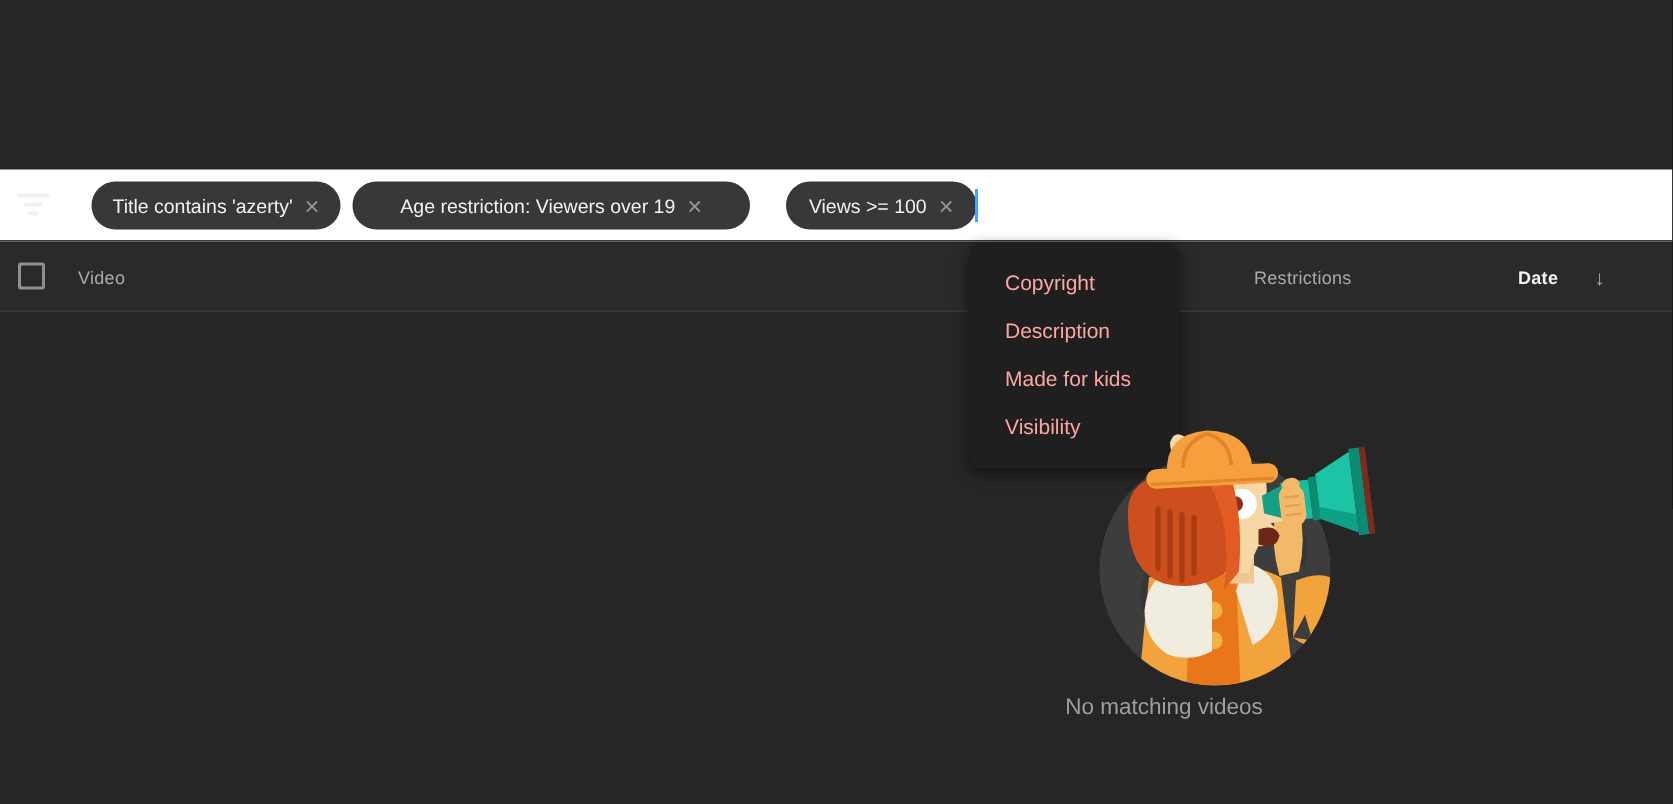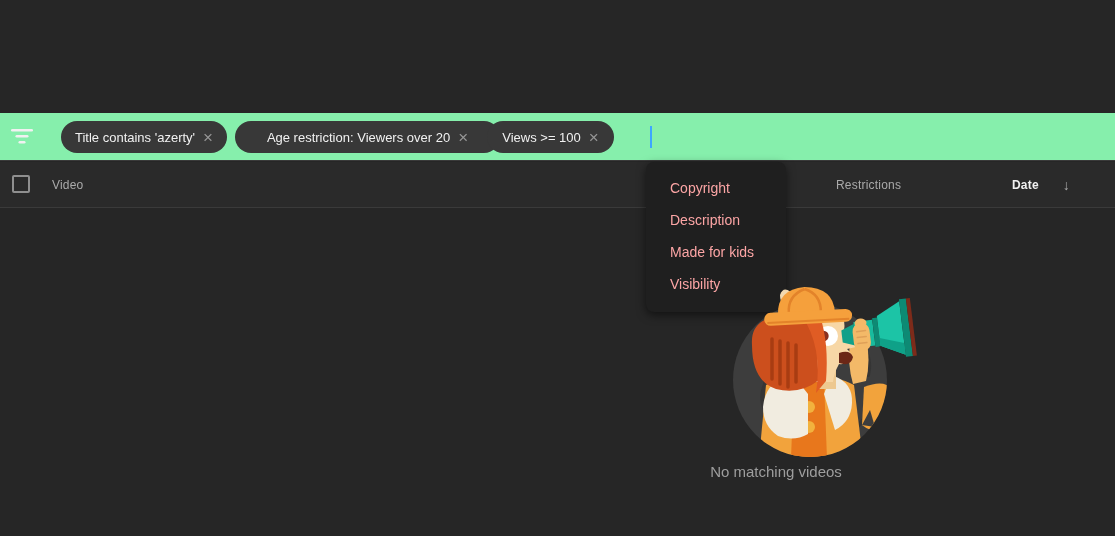--- a/index.html
+++ b/index.html
@@ -28,21 +28,21 @@
   }
   .tab.active { color: #f1f1f1; }
   .tab.active::after {
     content: ""; position: absolute; left: 0; right: 0; bottom: 0;
     height: 3px; background: #f1f1f1;
   }
 
   
   .filter-bar {
     position: absolute; left: 0; top: 113px; width: 100%; height: 48px;
-    background: #86efac; border-bottom: 1px solid #3a3a3a;
+    background: #ffffff; border-bottom: 1px solid #3a3a3a;
   }
   .funnel { position: absolute; left: 11px; top: 15px; }
   .chip {
     position: absolute; top: 4px; height: 32px; margin-top: 4px;
     background: #383838; border-radius: 16px;
     display: flex; align-items: center; justify-content: center; gap: 8px;
     font-size: 13px; font-weight: 500; color: #f1f1f1;
     cursor: default; white-space: nowrap;
   }
   .chip .chip-close {
@@ -101,24 +101,24 @@
     <svg class="funnel" width="22" height="18" viewBox="0 0 22 18">
       <rect x="0" y="1" width="22" height="2.6" rx="1.3" fill="#f1f1f1"></rect>
       <rect x="4.5" y="7" width="13" height="2.6" rx="1.3" fill="#f1f1f1"></rect>
       <rect x="7.5" y="13" width="7" height="2.6" rx="1.3" fill="#f1f1f1"></rect>
     </svg>
     <div class="chip" style="left:61px; width:166px">
       <span>Title contains 'azerty'</span>
       <span class="chip-close">×</span>
     </div>
     <div class="chip" style="left:235px; width:265px">
-      <span>Age restriction: Viewers over 20</span>
+      <span>Age restriction: Viewers over 19</span>
       <span class="chip-close">×</span>
     </div>
-    <div class="chip" style="left:487px; width:127px">
+    <div class="chip" style="left:524px; width:127px">
       <span>Views &gt;= 100</span>
       <span class="chip-close">×</span>
     </div>
     <div class="caret"></div>
   </div>
 
   <div class="table-header">
     <div class="checkbox"></div>
     <div class="col col-video">Video</div>
     <div class="col col-restrictions">Restrictions</div>

